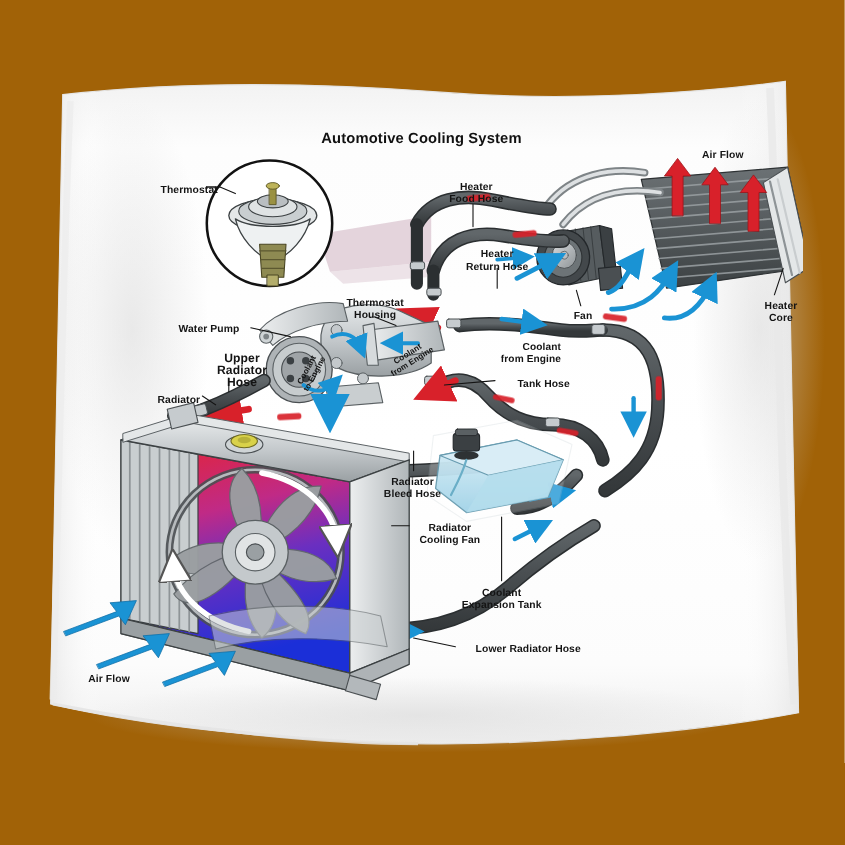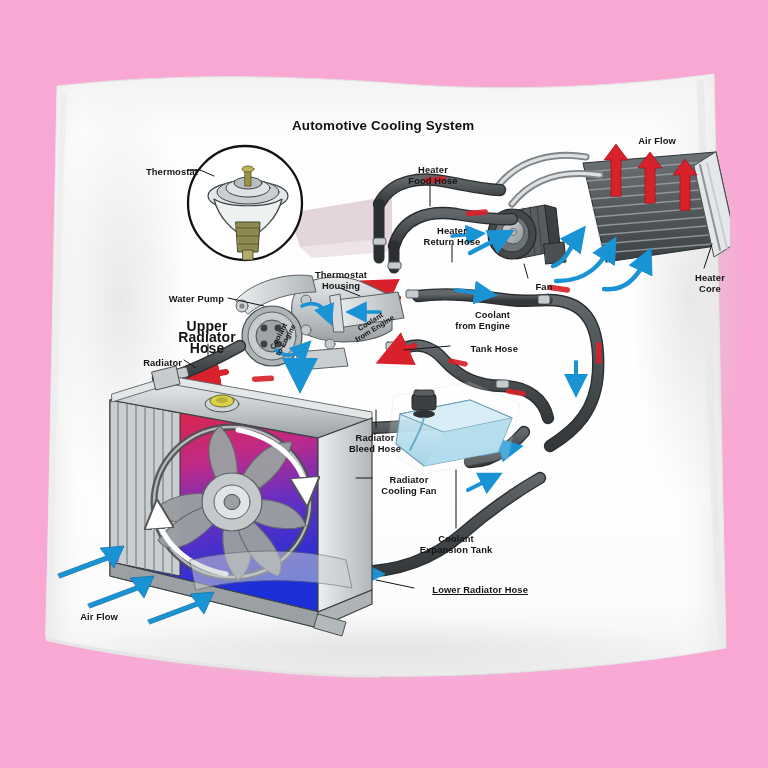--- a/index.html
+++ b/index.html
@@ -1,18 +1,18 @@
 <!DOCTYPE html>
 <html><head>
 <meta charset="utf-8">
 <style>
   html,body{margin:0;padding:0;background:#ffffff;}
   body{width:768px;height:768px;overflow:hidden;
        font-family:"Liberation Sans","DejaVu Sans",sans-serif;}
-  #stage{position:relative;width:768px;height:768px;background:#f9a8d4;}
+  #stage{position:relative;width:768px;height:768px;background:#a16207;}
 
   
   #cloth{position:absolute;left:0;top:0;width:768px;height:768px;}
   #cloth svg{position:absolute;left:0;top:0;}
 
   
   #art{position:absolute;left:0;top:0;width:768px;height:768px;}
   #art svg{position:absolute;left:0;top:0;}
 
   
@@ -438,37 +438,37 @@
 
   <div id="labels">
       <div class="lbl r" style="left: 124px; top: 166px; width: 74px; font-size: 9.4px;">Thermostat</div>
       <div class="lbl c" style="left: 396px; top: 164px; width: 74px; font-size: 9.4px;">Heater
 Food Hose</div>
       <div class="lbl c" style="left: 412px; top: 225px; width: 80px; font-size: 9.4px;">Heater
 Return Hose</div>
       <div class="lbl l" style="left: 616px; top: 135px; width: 60px; font-size: 9.4px;">Air Flow</div>
       <div class="lbl c" style="left: 684px; top: 272px; width: 52px; font-size: 9.4px;">Heater
 Core</div>
-      <div class="lbl c" style="left: 528px; top: 281px; width: 32px; font-size: 9.4px;">Fan</div>
+      <div class="lbl c" style="left: 514px; top: 281px; width: 32px; font-size: 9.4px;">Fan</div>
       <div class="lbl c" style="left: 304px; top: 269px; width: 74px; font-size: 9.4px;">Thermostat
 Housing</div>
-      <div class="lbl r" style="left: 156px; top: 293px; width: 68px; font-size: 9.4px;">Water Pump</div>
-      <div class="lbl c" style="left: 168px; top: 321px; width: 78px; font-size: 14px;">Upper Radiator
+      <div class="lbl r" style="left: 156px; top: 293px; width: 68px; font-size: 9.4px; text-align: center;">Water Pump</div>
+      <div class="lbl c" style="left: 181px; top: 321px; width: 78px; font-size: 11px;">Upper Radiator
 Hose</div>
       <div class="lbl r" style="left: 132px; top: 357px; width: 50px; font-size: 9.4px;">Radiator</div>
       <div class="lbl l" style="left: 440px; top: 310px; width: 70px; font-size: 9.2px;">Coolant
 from Engine</div>
       <div class="lbl l" style="left: 452px; top: 343px; width: 66px; font-size: 9.4px;">Tank Hose</div>
       <div class="lbl c" style="left: 340px; top: 432px; width: 70px; font-size: 9.4px;">Radiator
 Bleed Hose</div>
       <div class="lbl c" style="left: 374px; top: 474px; width: 70px; font-size: 9.4px;">Radiator
 Cooling Fan</div>
       <div class="lbl c" style="left: 412px; top: 533px; width: 88px; font-size: 9.4px;">Coolant
 Expansion Tank</div>
-      <div class="lbl l" style="left: 418px; top: 584px; width: 110px; font-size: 9.4px; text-decoration: underline;">Lower Radiator Hose</div>
+      <div class="lbl l" style="left: 418px; top: 584px; width: 110px; font-size: 9.4px;">Lower Radiator Hose</div>
       <div class="lbl l" style="left: 66px; top: 611px; width: 52px; font-size: 9.4px;">Air Flow</div>
     </div>
   <div id="rotlabels">
       <div class="lbl c rot tiny" style="left: 344px; top: 334px; width: 58px; transform: rotate(-32deg);">Coolant
 from Engine</div>
       <div class="lbl c rot tiny" style="left: 262px; top: 360px; width: 58px; transform: rotate(-62deg);">Coolant
 to Engine</div>
     </div>
 
 </div>

